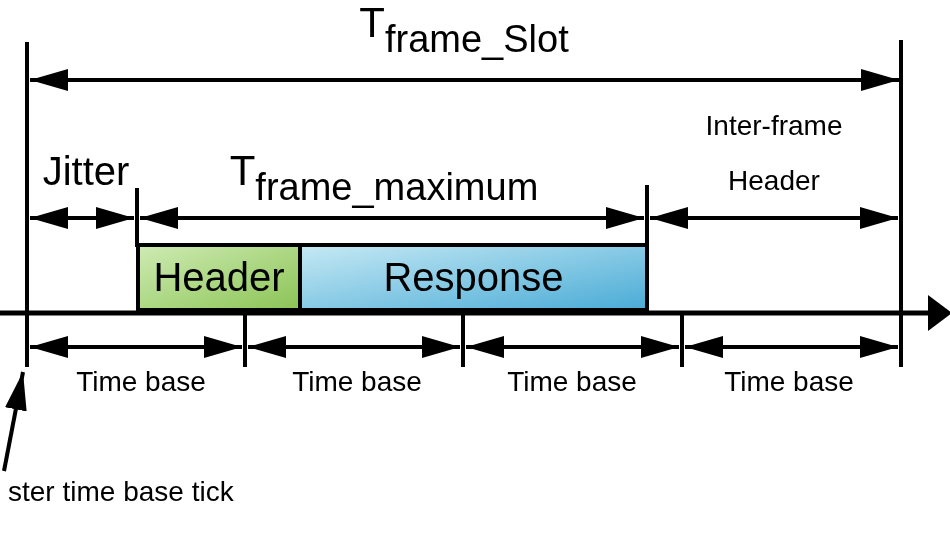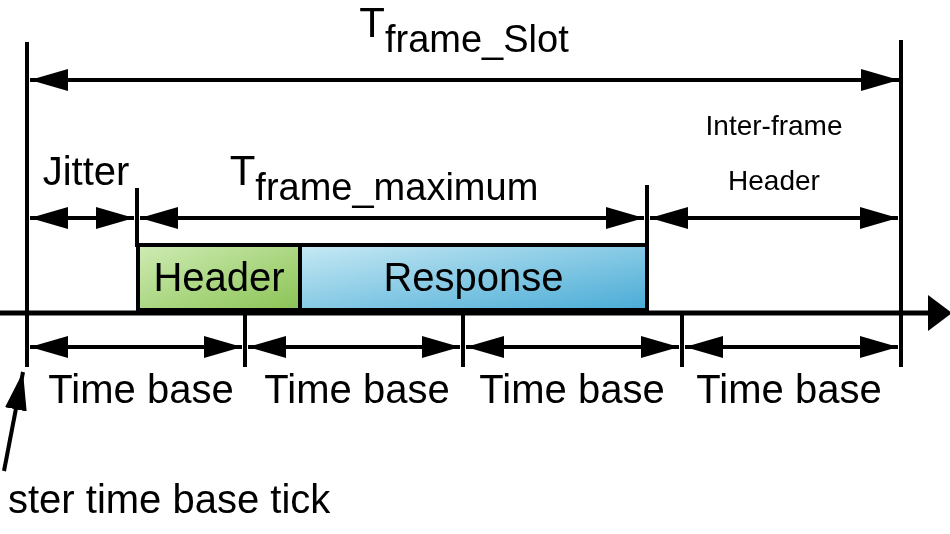--- a/index.html
+++ b/index.html
@@ -5,21 +5,21 @@
   html,body{margin:0;padding:0;background:#fff;}
   .stage{
     position:relative;width:950px;height:534px;background:#fff;overflow:hidden;
     font-family:Liberation Sans, sans-serif;color:#000;
   }
   .stage svg{position:absolute;left:0;top:0;}
   .lbl{position:absolute;white-space:nowrap;color:#000;}
   .center{transform:translateX(-50%);text-align:center;}
   .t-label .tpre{font-size:42px;line-height:1;}
   .t-label .tsub{font-size:38px;line-height:1;position:relative;top:15px;}
-  .plain40{font-size:40px;line-height:1.15;}
+  .plain40{font-size:28px;line-height:1.15;}
   .plain38{font-size:40px;line-height:1.15;}
   .ifs{font-size:28px;line-height:55px;}
   .boxlbl{
     position:absolute;display:flex;align-items:center;justify-content:center;
     font-size:40px;color:#000;
   }
 </style>
 </head>
 <body>
 

